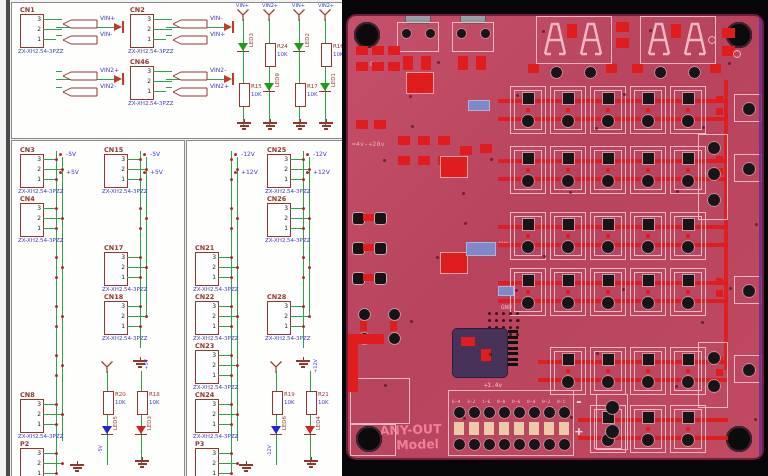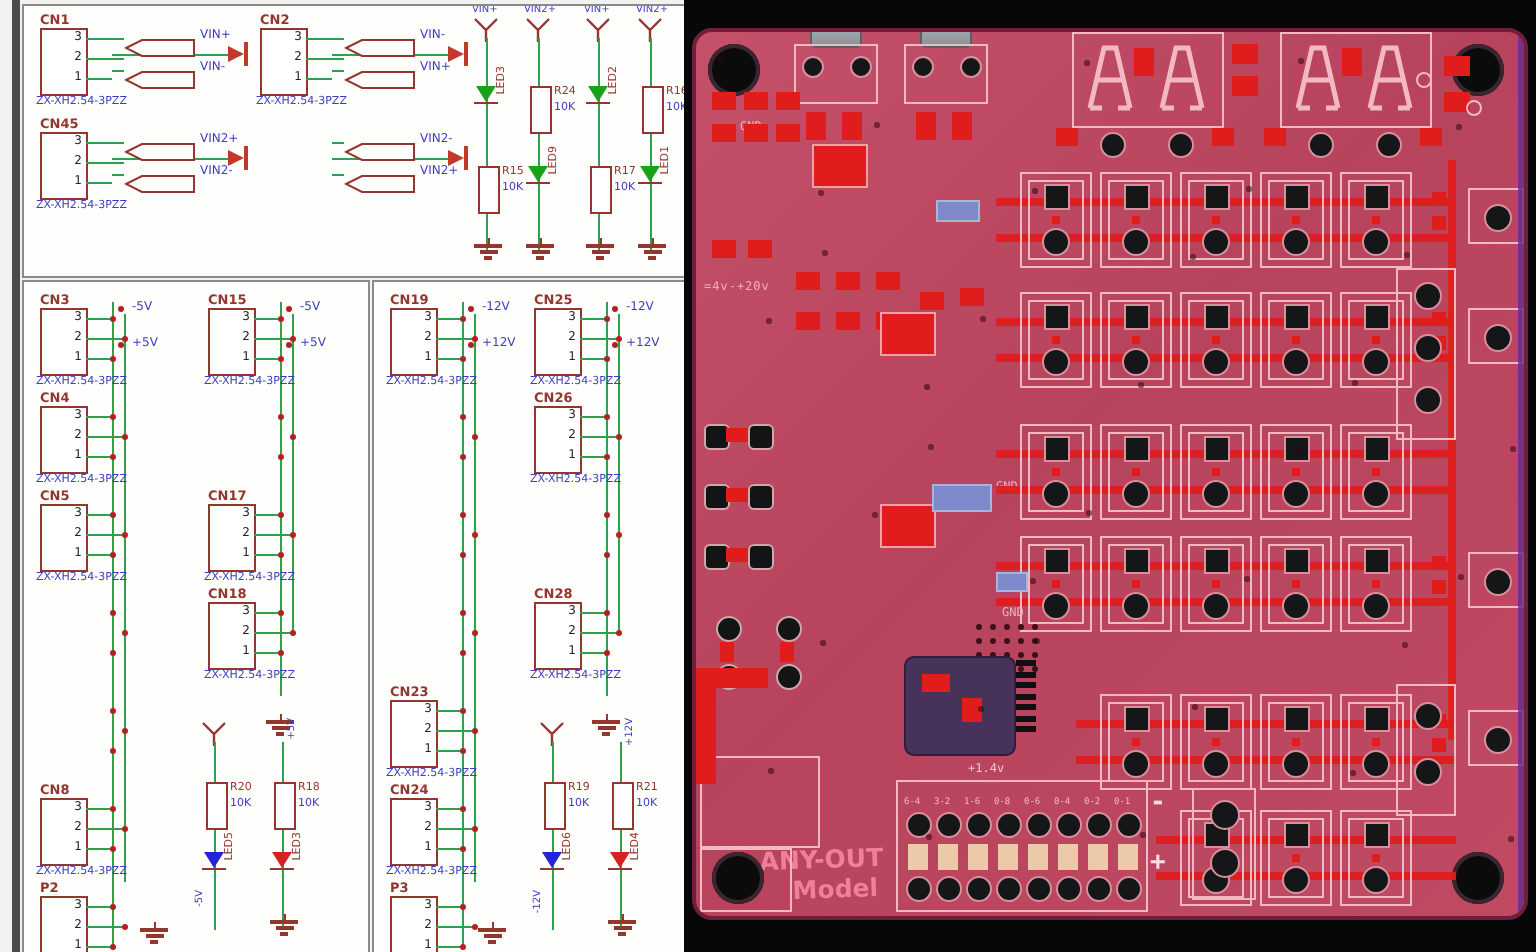--- a/index.html
+++ b/index.html
@@ -84,47 +84,47 @@
             </svg></div>
           <div style="position: absolute; left: 80px; top: 7px; font-size: 6px; color: rgb(61, 61, 192); white-space: nowrap;">VIN-</div>
           <div style="position: absolute; left: 42px; top: 23px;"><svg width="36" height="10" viewBox="0 0 36 10">
               <polygon points="1,5 9,1 35,1 35,9 9,9" fill="#ffffff" stroke="#93372e" stroke-width="1"></polygon>
             </svg></div>
           <div style="position: absolute; left: 80px; top: 23px; font-size: 6px; color: rgb(61, 61, 192); white-space: nowrap;">VIN+</div>
           <div style="position: absolute; left: 94px; top: 16px; width: 0px; height: 0px; border-top: 4px solid transparent; border-bottom: 4px solid transparent; border-left: 8px solid rgb(192, 57, 43);"></div>
           <div style="position: absolute; left: 102px; top: 14px; width: 1.5px; height: 12px; background: rgb(192, 57, 43);"></div>
         </div>
         <div style="position: absolute; left: 8px; top: 56px; width: 112px; height: 52px;">
-          <div style="position: absolute; left: 0px; top: 0px; width: 64px; height: 50px;">
-            <div style="position: absolute; left: 0px; top: -1px; font-size: 6.5px; font-weight: bold; color: rgb(147, 55, 46);">CN45</div>
-            <div style="position: absolute; left: 0px; top: 7px; width: 22px; height: 32px; border: 1px solid rgb(147, 55, 46); background: rgb(255, 255, 255);">
-              <div style="position: absolute; right: 2px; top: 1px; font-size: 6px; color: rgb(34, 34, 34); line-height: 1;">3</div>
-              <div style="position: absolute; right: 2px; top: 11px; font-size: 6px; color: rgb(34, 34, 34); line-height: 1;">2</div>
-              <div style="position: absolute; right: 2px; top: 21px; font-size: 6px; color: rgb(34, 34, 34); line-height: 1;">1</div>
-            </div>
-            <div style="position: absolute; left: 23px; top: 12px; width: 13px; height: 1px; background: rgb(47, 161, 77);"></div>
-            <div style="position: absolute; left: 23px; top: 22px; width: 19px; height: 1px; background: rgb(47, 161, 77);"></div>
-            <div style="position: absolute; left: 23px; top: 32px; width: 13px; height: 1px; background: rgb(47, 161, 77);"></div>
-            <div style="position: absolute; left: -2px; top: 41px; font-size: 5.5px; color: rgb(61, 61, 192); white-space: nowrap;">ZX-XH2.54-3PZZ</div>
-          </div>
           <div style="position: absolute; left: 36px; top: 12px; width: 6px; height: 1px; background: rgb(47, 161, 77);"></div>
           <div style="position: absolute; left: 36px; top: 20px; width: 58px; height: 1px; background: rgb(47, 161, 77);"></div>
           <div style="position: absolute; left: 36px; top: 28px; width: 6px; height: 1px; background: rgb(47, 161, 77);"></div>
           <div style="position: absolute; left: 42px; top: 7px;"><svg width="36" height="10" viewBox="0 0 36 10">
               <polygon points="1,5 9,1 35,1 35,9 9,9" fill="#ffffff" stroke="#93372e" stroke-width="1"></polygon>
             </svg></div>
           <div style="position: absolute; left: 80px; top: 7px; font-size: 6px; color: rgb(61, 61, 192); white-space: nowrap;">VIN2+</div>
           <div style="position: absolute; left: 42px; top: 23px;"><svg width="36" height="10" viewBox="0 0 36 10">
               <polygon points="1,5 9,1 35,1 35,9 9,9" fill="#ffffff" stroke="#93372e" stroke-width="1"></polygon>
             </svg></div>
           <div style="position: absolute; left: 80px; top: 23px; font-size: 6px; color: rgb(61, 61, 192); white-space: nowrap;">VIN2-</div>
           <div style="position: absolute; left: 94px; top: 16px; width: 0px; height: 0px; border-top: 4px solid transparent; border-bottom: 4px solid transparent; border-left: 8px solid rgb(192, 57, 43);"></div>
           <div style="position: absolute; left: 102px; top: 14px; width: 1.5px; height: 12px; background: rgb(192, 57, 43);"></div>
         </div>
         <div style="position: absolute; left: 118px; top: 56px; width: 112px; height: 52px;">
+          <div style="position: absolute; left: 0px; top: 0px; width: 64px; height: 50px;">
+            <div style="position: absolute; left: 0px; top: -1px; font-size: 6.5px; font-weight: bold; color: rgb(147, 55, 46);">CN46</div>
+            <div style="position: absolute; left: 0px; top: 7px; width: 22px; height: 32px; border: 1px solid rgb(147, 55, 46); background: rgb(255, 255, 255);">
+              <div style="position: absolute; right: 2px; top: 1px; font-size: 6px; color: rgb(34, 34, 34); line-height: 1;">3</div>
+              <div style="position: absolute; right: 2px; top: 11px; font-size: 6px; color: rgb(34, 34, 34); line-height: 1;">2</div>
+              <div style="position: absolute; right: 2px; top: 21px; font-size: 6px; color: rgb(34, 34, 34); line-height: 1;">1</div>
+            </div>
+            <div style="position: absolute; left: 23px; top: 12px; width: 13px; height: 1px; background: rgb(47, 161, 77);"></div>
+            <div style="position: absolute; left: 23px; top: 22px; width: 19px; height: 1px; background: rgb(47, 161, 77);"></div>
+            <div style="position: absolute; left: 23px; top: 32px; width: 13px; height: 1px; background: rgb(47, 161, 77);"></div>
+            <div style="position: absolute; left: -2px; top: 41px; font-size: 5.5px; color: rgb(61, 61, 192); white-space: nowrap;">ZX-XH2.54-3PZZ</div>
+          </div>
           <div style="position: absolute; left: 36px; top: 12px; width: 6px; height: 1px; background: rgb(47, 161, 77);"></div>
           <div style="position: absolute; left: 36px; top: 20px; width: 58px; height: 1px; background: rgb(47, 161, 77);"></div>
           <div style="position: absolute; left: 36px; top: 28px; width: 6px; height: 1px; background: rgb(47, 161, 77);"></div>
           <div style="position: absolute; left: 42px; top: 7px;"><svg width="36" height="10" viewBox="0 0 36 10">
               <polygon points="1,5 9,1 35,1 35,9 9,9" fill="#ffffff" stroke="#93372e" stroke-width="1"></polygon>
             </svg></div>
           <div style="position: absolute; left: 80px; top: 7px; font-size: 6px; color: rgb(61, 61, 192); white-space: nowrap;">VIN2-</div>
           <div style="position: absolute; left: 42px; top: 23px;"><svg width="36" height="10" viewBox="0 0 36 10">
               <polygon points="1,5 9,1 35,1 35,9 9,9" fill="#ffffff" stroke="#93372e" stroke-width="1"></polygon>
             </svg></div>
@@ -236,32 +236,20 @@
               <div style="position: absolute; right: 2px; top: 21px; font-size: 6px; color: rgb(34, 34, 34); line-height: 1;">1</div>
             </div>
             <div style="position: absolute; left: 23px; top: 12px; width: 13px; height: 1px; background: rgb(47, 161, 77);"></div>
             <div style="position: absolute; left: 23px; top: 22px; width: 19px; height: 1px; background: rgb(47, 161, 77);"></div>
             <div style="position: absolute; left: 23px; top: 32px; width: 13px; height: 1px; background: rgb(47, 161, 77);"></div>
             <div style="position: absolute; left: -2px; top: 41px; font-size: 5.5px; color: rgb(61, 61, 192); white-space: nowrap;">ZX-XH2.54-3PZZ</div>
           </div>
           <div style="position: absolute; left: 34.5px; top: 59.5px; width: 3px; height: 3px; border-radius: 50%; background: rgb(178, 34, 34);"></div>
           <div style="position: absolute; left: 40.5px; top: 69.5px; width: 3px; height: 3px; border-radius: 50%; background: rgb(178, 34, 34);"></div>
           <div style="position: absolute; left: 34.5px; top: 79.5px; width: 3px; height: 3px; border-radius: 50%; background: rgb(178, 34, 34);"></div>
-          <div style="position: absolute; left: 0px; top: 98px; width: 64px; height: 50px;">
-            <div style="position: absolute; left: 0px; top: -1px; font-size: 6.5px; font-weight: bold; color: rgb(147, 55, 46);">CN5</div>
-            <div style="position: absolute; left: 0px; top: 7px; width: 22px; height: 32px; border: 1px solid rgb(147, 55, 46); background: rgb(255, 255, 255);">
-              <div style="position: absolute; right: 2px; top: 1px; font-size: 6px; color: rgb(34, 34, 34); line-height: 1;">3</div>
-              <div style="position: absolute; right: 2px; top: 11px; font-size: 6px; color: rgb(34, 34, 34); line-height: 1;">2</div>
-              <div style="position: absolute; right: 2px; top: 21px; font-size: 6px; color: rgb(34, 34, 34); line-height: 1;">1</div>
-            </div>
-            <div style="position: absolute; left: 23px; top: 12px; width: 13px; height: 1px; background: rgb(47, 161, 77);"></div>
-            <div style="position: absolute; left: 23px; top: 22px; width: 19px; height: 1px; background: rgb(47, 161, 77);"></div>
-            <div style="position: absolute; left: 23px; top: 32px; width: 13px; height: 1px; background: rgb(47, 161, 77);"></div>
-            <div style="position: absolute; left: -2px; top: 41px; font-size: 5.5px; color: rgb(61, 61, 192); white-space: nowrap;">ZX-XH2.54-3PZZ</div>
-          </div>
           <div style="position: absolute; left: 34.5px; top: 108.5px; width: 3px; height: 3px; border-radius: 50%; background: rgb(178, 34, 34);"></div>
           <div style="position: absolute; left: 40.5px; top: 118.5px; width: 3px; height: 3px; border-radius: 50%; background: rgb(178, 34, 34);"></div>
           <div style="position: absolute; left: 34.5px; top: 128.5px; width: 3px; height: 3px; border-radius: 50%; background: rgb(178, 34, 34);"></div>
           <div style="position: absolute; left: 34.5px; top: 157.5px; width: 3px; height: 3px; border-radius: 50%; background: rgb(178, 34, 34);"></div>
           <div style="position: absolute; left: 40.5px; top: 167.5px; width: 3px; height: 3px; border-radius: 50%; background: rgb(178, 34, 34);"></div>
           <div style="position: absolute; left: 34.5px; top: 177.5px; width: 3px; height: 3px; border-radius: 50%; background: rgb(178, 34, 34);"></div>
           <div style="position: absolute; left: 34.5px; top: 206.5px; width: 3px; height: 3px; border-radius: 50%; background: rgb(178, 34, 34);"></div>
           <div style="position: absolute; left: 40.5px; top: 216.5px; width: 3px; height: 3px; border-radius: 50%; background: rgb(178, 34, 34);"></div>
           <div style="position: absolute; left: 34.5px; top: 226.5px; width: 3px; height: 3px; border-radius: 50%; background: rgb(178, 34, 34);"></div>
           <div style="position: absolute; left: 0px; top: 245px; width: 64px; height: 50px;">
@@ -393,41 +381,53 @@
             <div style="position: absolute; left: 0px; top: 3px; width: 14px; height: 1.5px; background: rgb(147, 55, 46);"></div>
             <div style="position: absolute; left: 2.5px; top: 6px; width: 9px; height: 1.5px; background: rgb(147, 55, 46);"></div>
             <div style="position: absolute; left: 5px; top: 9px; width: 4px; height: 1.5px; background: rgb(147, 55, 46);"></div>
           </div>
         </div>
       </section>
     <section class="panel" id="panel-br">
         <div style="position: absolute; left: 8px; top: 6px; width: 70px; height: 330px;">
           <div style="position: absolute; left: 36px; top: 4px; width: 1px; height: 322px; background: rgb(47, 161, 77);"></div>
           <div style="position: absolute; left: 42px; top: 10px; width: 1px; height: 284px; background: rgb(47, 161, 77);"></div>
-          <div style="position: absolute; left: 0px; top: 0px; width: 64px; height: 50px;">
-            <div style="position: absolute; left: 0px; top: -1px; font-size: 6.5px; font-weight: bold; color: rgb(147, 55, 46);">CN19</div>
-            <div style="position: absolute; left: 0px; top: 7px; width: 22px; height: 32px; border: 1px solid rgb(147, 55, 46); background: rgb(255, 255, 255);">
-              <div style="position: absolute; right: 2px; top: 1px; font-size: 6px; color: rgb(34, 34, 34); line-height: 1;">3</div>
-              <div style="position: absolute; right: 2px; top: 11px; font-size: 6px; color: rgb(34, 34, 34); line-height: 1;">2</div>
-              <div style="position: absolute; right: 2px; top: 21px; font-size: 6px; color: rgb(34, 34, 34); line-height: 1;">1</div>
-            </div>
-            <div style="position: absolute; left: 23px; top: 12px; width: 13px; height: 1px; background: rgb(47, 161, 77);"></div>
-            <div style="position: absolute; left: 23px; top: 22px; width: 19px; height: 1px; background: rgb(47, 161, 77);"></div>
-            <div style="position: absolute; left: 23px; top: 32px; width: 13px; height: 1px; background: rgb(47, 161, 77);"></div>
-            <div style="position: absolute; left: -2px; top: 41px; font-size: 5.5px; color: rgb(61, 61, 192); white-space: nowrap;">ZX-XH2.54-3PZZ</div>
-          </div>
           <div style="position: absolute; left: 34.5px; top: 10.5px; width: 3px; height: 3px; border-radius: 50%; background: rgb(178, 34, 34);"></div>
           <div style="position: absolute; left: 40.5px; top: 20.5px; width: 3px; height: 3px; border-radius: 50%; background: rgb(178, 34, 34);"></div>
           <div style="position: absolute; left: 34.5px; top: 30.5px; width: 3px; height: 3px; border-radius: 50%; background: rgb(178, 34, 34);"></div>
           <div style="position: absolute; left: 34.5px; top: 59.5px; width: 3px; height: 3px; border-radius: 50%; background: rgb(178, 34, 34);"></div>
           <div style="position: absolute; left: 40.5px; top: 69.5px; width: 3px; height: 3px; border-radius: 50%; background: rgb(178, 34, 34);"></div>
           <div style="position: absolute; left: 34.5px; top: 79.5px; width: 3px; height: 3px; border-radius: 50%; background: rgb(178, 34, 34);"></div>
+          <div style="position: absolute; left: 0px; top: 98px; width: 64px; height: 50px;">
+            <div style="position: absolute; left: 0px; top: -1px; font-size: 6.5px; font-weight: bold; color: rgb(147, 55, 46);">CN21</div>
+            <div style="position: absolute; left: 0px; top: 7px; width: 22px; height: 32px; border: 1px solid rgb(147, 55, 46); background: rgb(255, 255, 255);">
+              <div style="position: absolute; right: 2px; top: 1px; font-size: 6px; color: rgb(34, 34, 34); line-height: 1;">3</div>
+              <div style="position: absolute; right: 2px; top: 11px; font-size: 6px; color: rgb(34, 34, 34); line-height: 1;">2</div>
+              <div style="position: absolute; right: 2px; top: 21px; font-size: 6px; color: rgb(34, 34, 34); line-height: 1;">1</div>
+            </div>
+            <div style="position: absolute; left: 23px; top: 12px; width: 13px; height: 1px; background: rgb(47, 161, 77);"></div>
+            <div style="position: absolute; left: 23px; top: 22px; width: 19px; height: 1px; background: rgb(47, 161, 77);"></div>
+            <div style="position: absolute; left: 23px; top: 32px; width: 13px; height: 1px; background: rgb(47, 161, 77);"></div>
+            <div style="position: absolute; left: -2px; top: 41px; font-size: 5.5px; color: rgb(61, 61, 192); white-space: nowrap;">ZX-XH2.54-3PZZ</div>
+          </div>
           <div style="position: absolute; left: 34.5px; top: 108.5px; width: 3px; height: 3px; border-radius: 50%; background: rgb(178, 34, 34);"></div>
           <div style="position: absolute; left: 40.5px; top: 118.5px; width: 3px; height: 3px; border-radius: 50%; background: rgb(178, 34, 34);"></div>
           <div style="position: absolute; left: 34.5px; top: 128.5px; width: 3px; height: 3px; border-radius: 50%; background: rgb(178, 34, 34);"></div>
+          <div style="position: absolute; left: 0px; top: 147px; width: 64px; height: 50px;">
+            <div style="position: absolute; left: 0px; top: -1px; font-size: 6.5px; font-weight: bold; color: rgb(147, 55, 46);">CN22</div>
+            <div style="position: absolute; left: 0px; top: 7px; width: 22px; height: 32px; border: 1px solid rgb(147, 55, 46); background: rgb(255, 255, 255);">
+              <div style="position: absolute; right: 2px; top: 1px; font-size: 6px; color: rgb(34, 34, 34); line-height: 1;">3</div>
+              <div style="position: absolute; right: 2px; top: 11px; font-size: 6px; color: rgb(34, 34, 34); line-height: 1;">2</div>
+              <div style="position: absolute; right: 2px; top: 21px; font-size: 6px; color: rgb(34, 34, 34); line-height: 1;">1</div>
+            </div>
+            <div style="position: absolute; left: 23px; top: 12px; width: 13px; height: 1px; background: rgb(47, 161, 77);"></div>
+            <div style="position: absolute; left: 23px; top: 22px; width: 19px; height: 1px; background: rgb(47, 161, 77);"></div>
+            <div style="position: absolute; left: 23px; top: 32px; width: 13px; height: 1px; background: rgb(47, 161, 77);"></div>
+            <div style="position: absolute; left: -2px; top: 41px; font-size: 5.5px; color: rgb(61, 61, 192); white-space: nowrap;">ZX-XH2.54-3PZZ</div>
+          </div>
           <div style="position: absolute; left: 34.5px; top: 157.5px; width: 3px; height: 3px; border-radius: 50%; background: rgb(178, 34, 34);"></div>
           <div style="position: absolute; left: 40.5px; top: 167.5px; width: 3px; height: 3px; border-radius: 50%; background: rgb(178, 34, 34);"></div>
           <div style="position: absolute; left: 34.5px; top: 177.5px; width: 3px; height: 3px; border-radius: 50%; background: rgb(178, 34, 34);"></div>
           <div style="position: absolute; left: 0px; top: 196px; width: 64px; height: 50px;">
             <div style="position: absolute; left: 0px; top: -1px; font-size: 6.5px; font-weight: bold; color: rgb(147, 55, 46);">CN23</div>
             <div style="position: absolute; left: 0px; top: 7px; width: 22px; height: 32px; border: 1px solid rgb(147, 55, 46); background: rgb(255, 255, 255);">
               <div style="position: absolute; right: 2px; top: 1px; font-size: 6px; color: rgb(34, 34, 34); line-height: 1;">3</div>
               <div style="position: absolute; right: 2px; top: 11px; font-size: 6px; color: rgb(34, 34, 34); line-height: 1;">2</div>
               <div style="position: absolute; right: 2px; top: 21px; font-size: 6px; color: rgb(34, 34, 34); line-height: 1;">1</div>
             </div>

